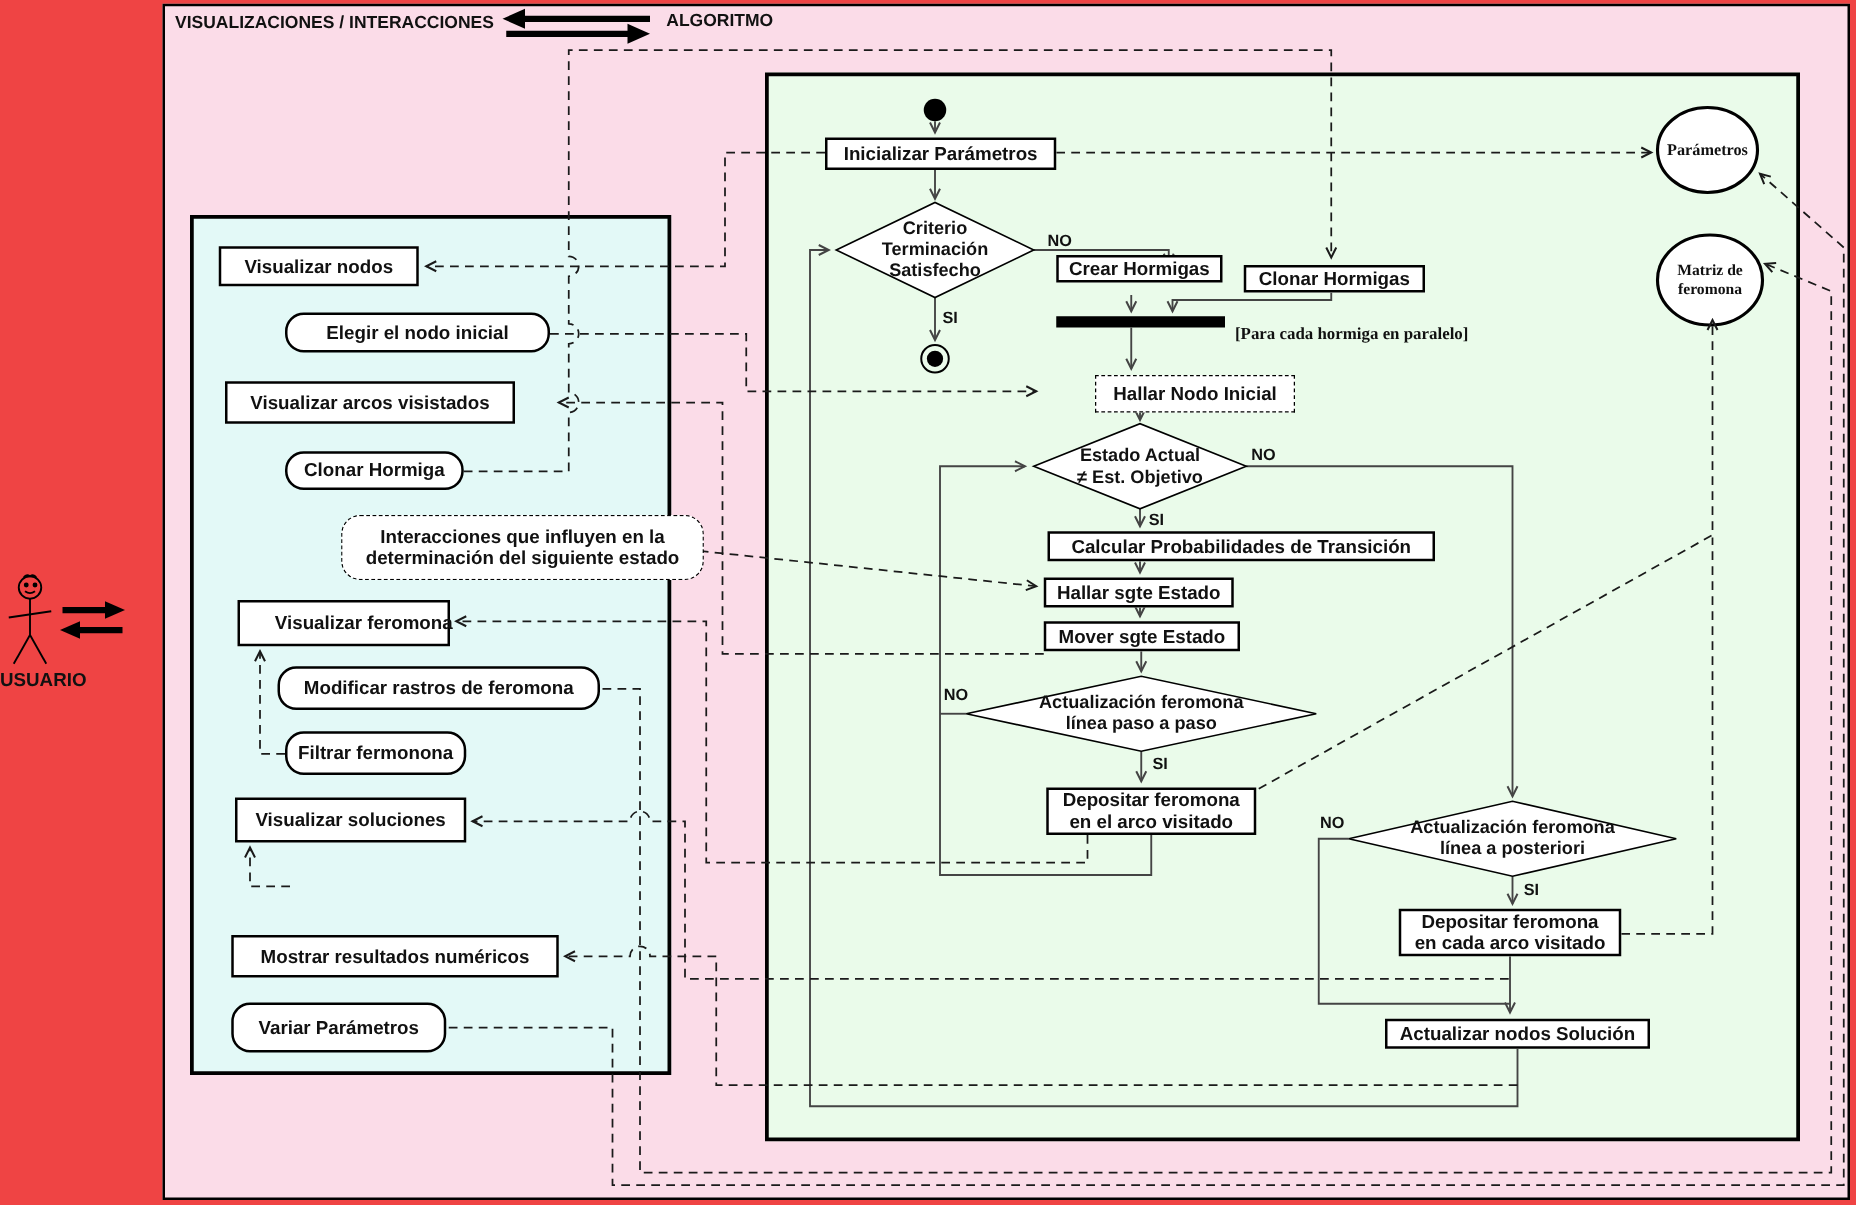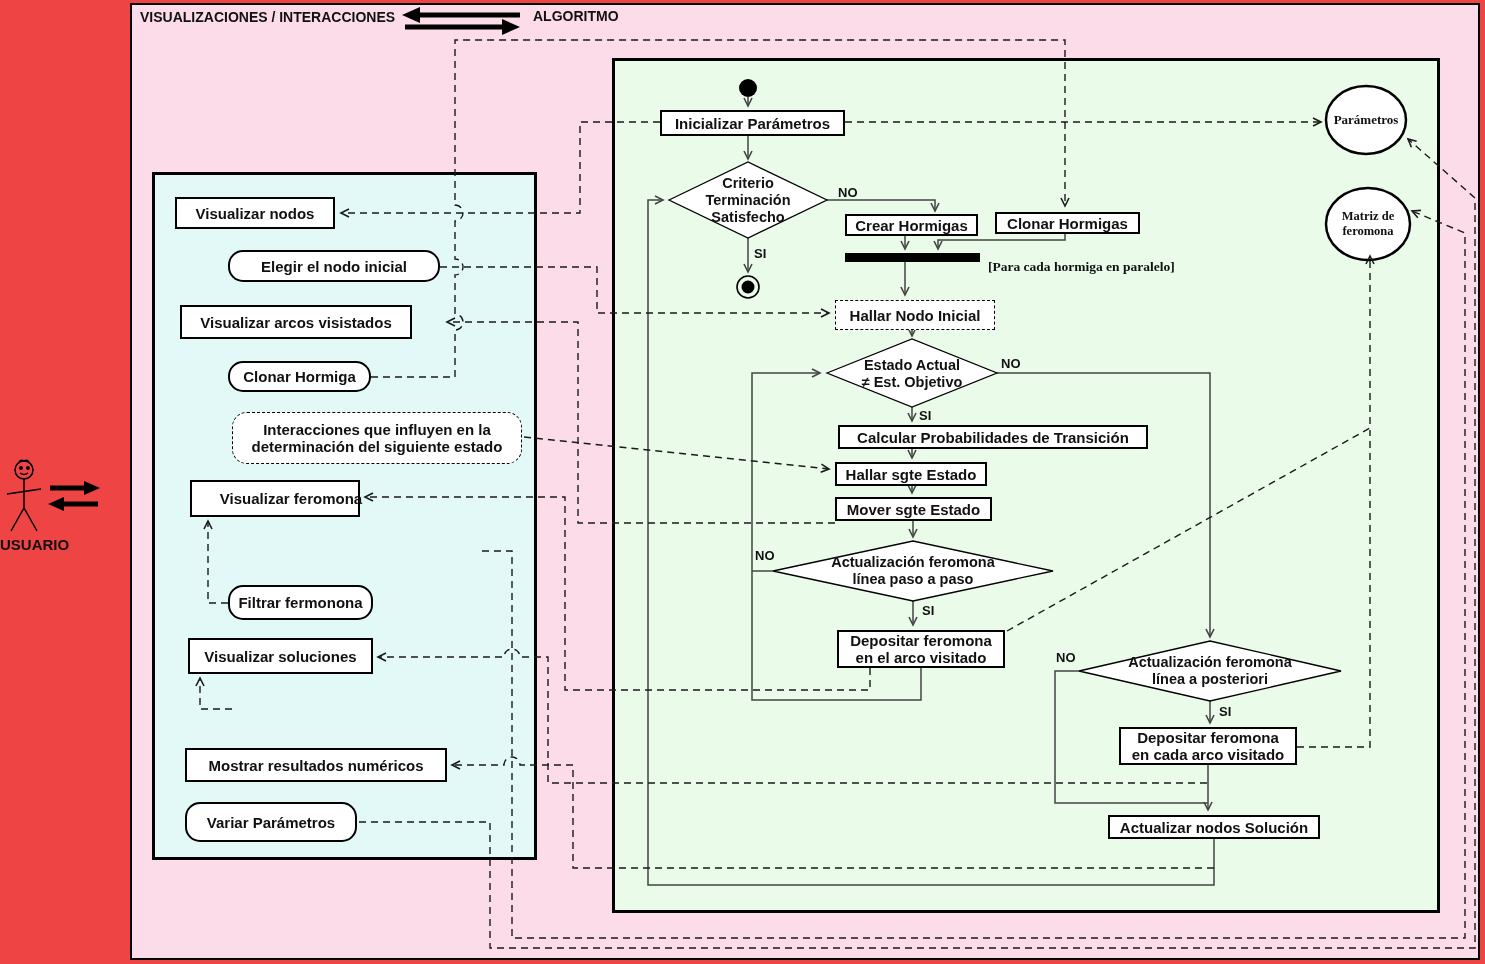--- a/index.html
+++ b/index.html
@@ -6,21 +6,21 @@
   #stage{position:relative;width:1485px;height:964px;background:#ef4444;overflow:hidden;}
   .panel{position:absolute;box-sizing:border-box;border:3px solid #000;}
   #panel-pink{left:130px;top:3px;width:1350px;height:957px;background:#fbdce8;border-width:2px;}
   #panel-cyan{left:152px;top:172px;width:385px;height:688px;background:#e3f9f7;}
   #panel-green{left:612px;top:58px;width:828px;height:855px;background:#eafbea;}
   #lines{position:absolute;left:0;top:0;width:1485px;height:964px;z-index:5;}
   .box{position:absolute;z-index:6;background:#fff;border:2px solid #000;display:flex;
        align-items:center;justify-content:center;text-align:center;font-weight:bold;
        font-size:15px;line-height:17px;box-sizing:border-box;white-space:nowrap;color:#111;}
   .rounded{border-radius:15px;}
-  .dashedb{border-style:dashed;border-width:1.6px;}
+  .dashedb{border-style:dashed;border-width:1.6px;margin-left:41px;}
   .multi{flex-direction:column;white-space:normal;}
   .lbl{position:absolute;z-index:7;font-weight:bold;color:#111;}
   .sn{font-size:13px;}
   .serif{font-family:"Liberation Serif",serif;}
   .circle-lbl{z-index:7;text-align:center;}
 </style>
 </head>
 <body>
 
 <div id="stage">
@@ -139,37 +139,40 @@
   <div class="box rounded" style="left:228px;top:361px;width:143px;height:31px;">
       <span>Clonar Hormiga</span>
     </div>
   <div class="box rounded dashedb multi" style="left:232px;top:412px;width:290px;height:52px;">
     <span>Interacciones que influyen en la</span>
     <span>determinación del siguiente estado</span>
   </div>
   <div class="box" style="left:190px;top:480px;width:170px;height:37px;padding-left:32px;">
       <span>Visualizar feromona</span>
     </div>
+  <div class="box rounded" style="left:222px;top:533px;width:258px;height:35px;">
+      <span>Modificar rastros de feromona</span>
+    </div>
   <div class="box rounded" style="left:228px;top:585px;width:145px;height:35px;">
       <span>Filtrar fermonona</span>
     </div>
   <div class="box" style="left:188px;top:638px;width:185px;height:36px;">
       <span>Visualizar soluciones</span>
     </div>
   <div class="box" style="left:185px;top:748px;width:262px;height:34px;">
       <span>Mostrar resultados numéricos</span>
     </div>
   <div class="box rounded" style="left:185px;top:802px;width:172px;height:40px;">
       <span>Variar Parámetros</span>
     </div>
 
   <div class="box" style="left:660px;top:110px;width:185px;height:26px;">
       <span>Inicializar Parámetros</span>
     </div>
-  <div class="box" style="left:845px;top:214px;width:133px;height:22px;">
+  <div class="box" style="left:845px;top:204px;width:133px;height:22px;">
       <span>Crear Hormigas</span>
     </div>
   <div class="box" style="left:995px;top:212px;width:145px;height:22px;">
       <span>Clonar Hormigas</span>
     </div>
   <div class="box dashedb" style="left:835px;top:300px;width:160px;height:30px;">
       <span>Hallar Nodo Inicial</span>
     </div>
   <div class="box" style="left:838px;top:425px;width:310px;height:24px;">
       <span>Calcular Probabilidades de Transición</span>

